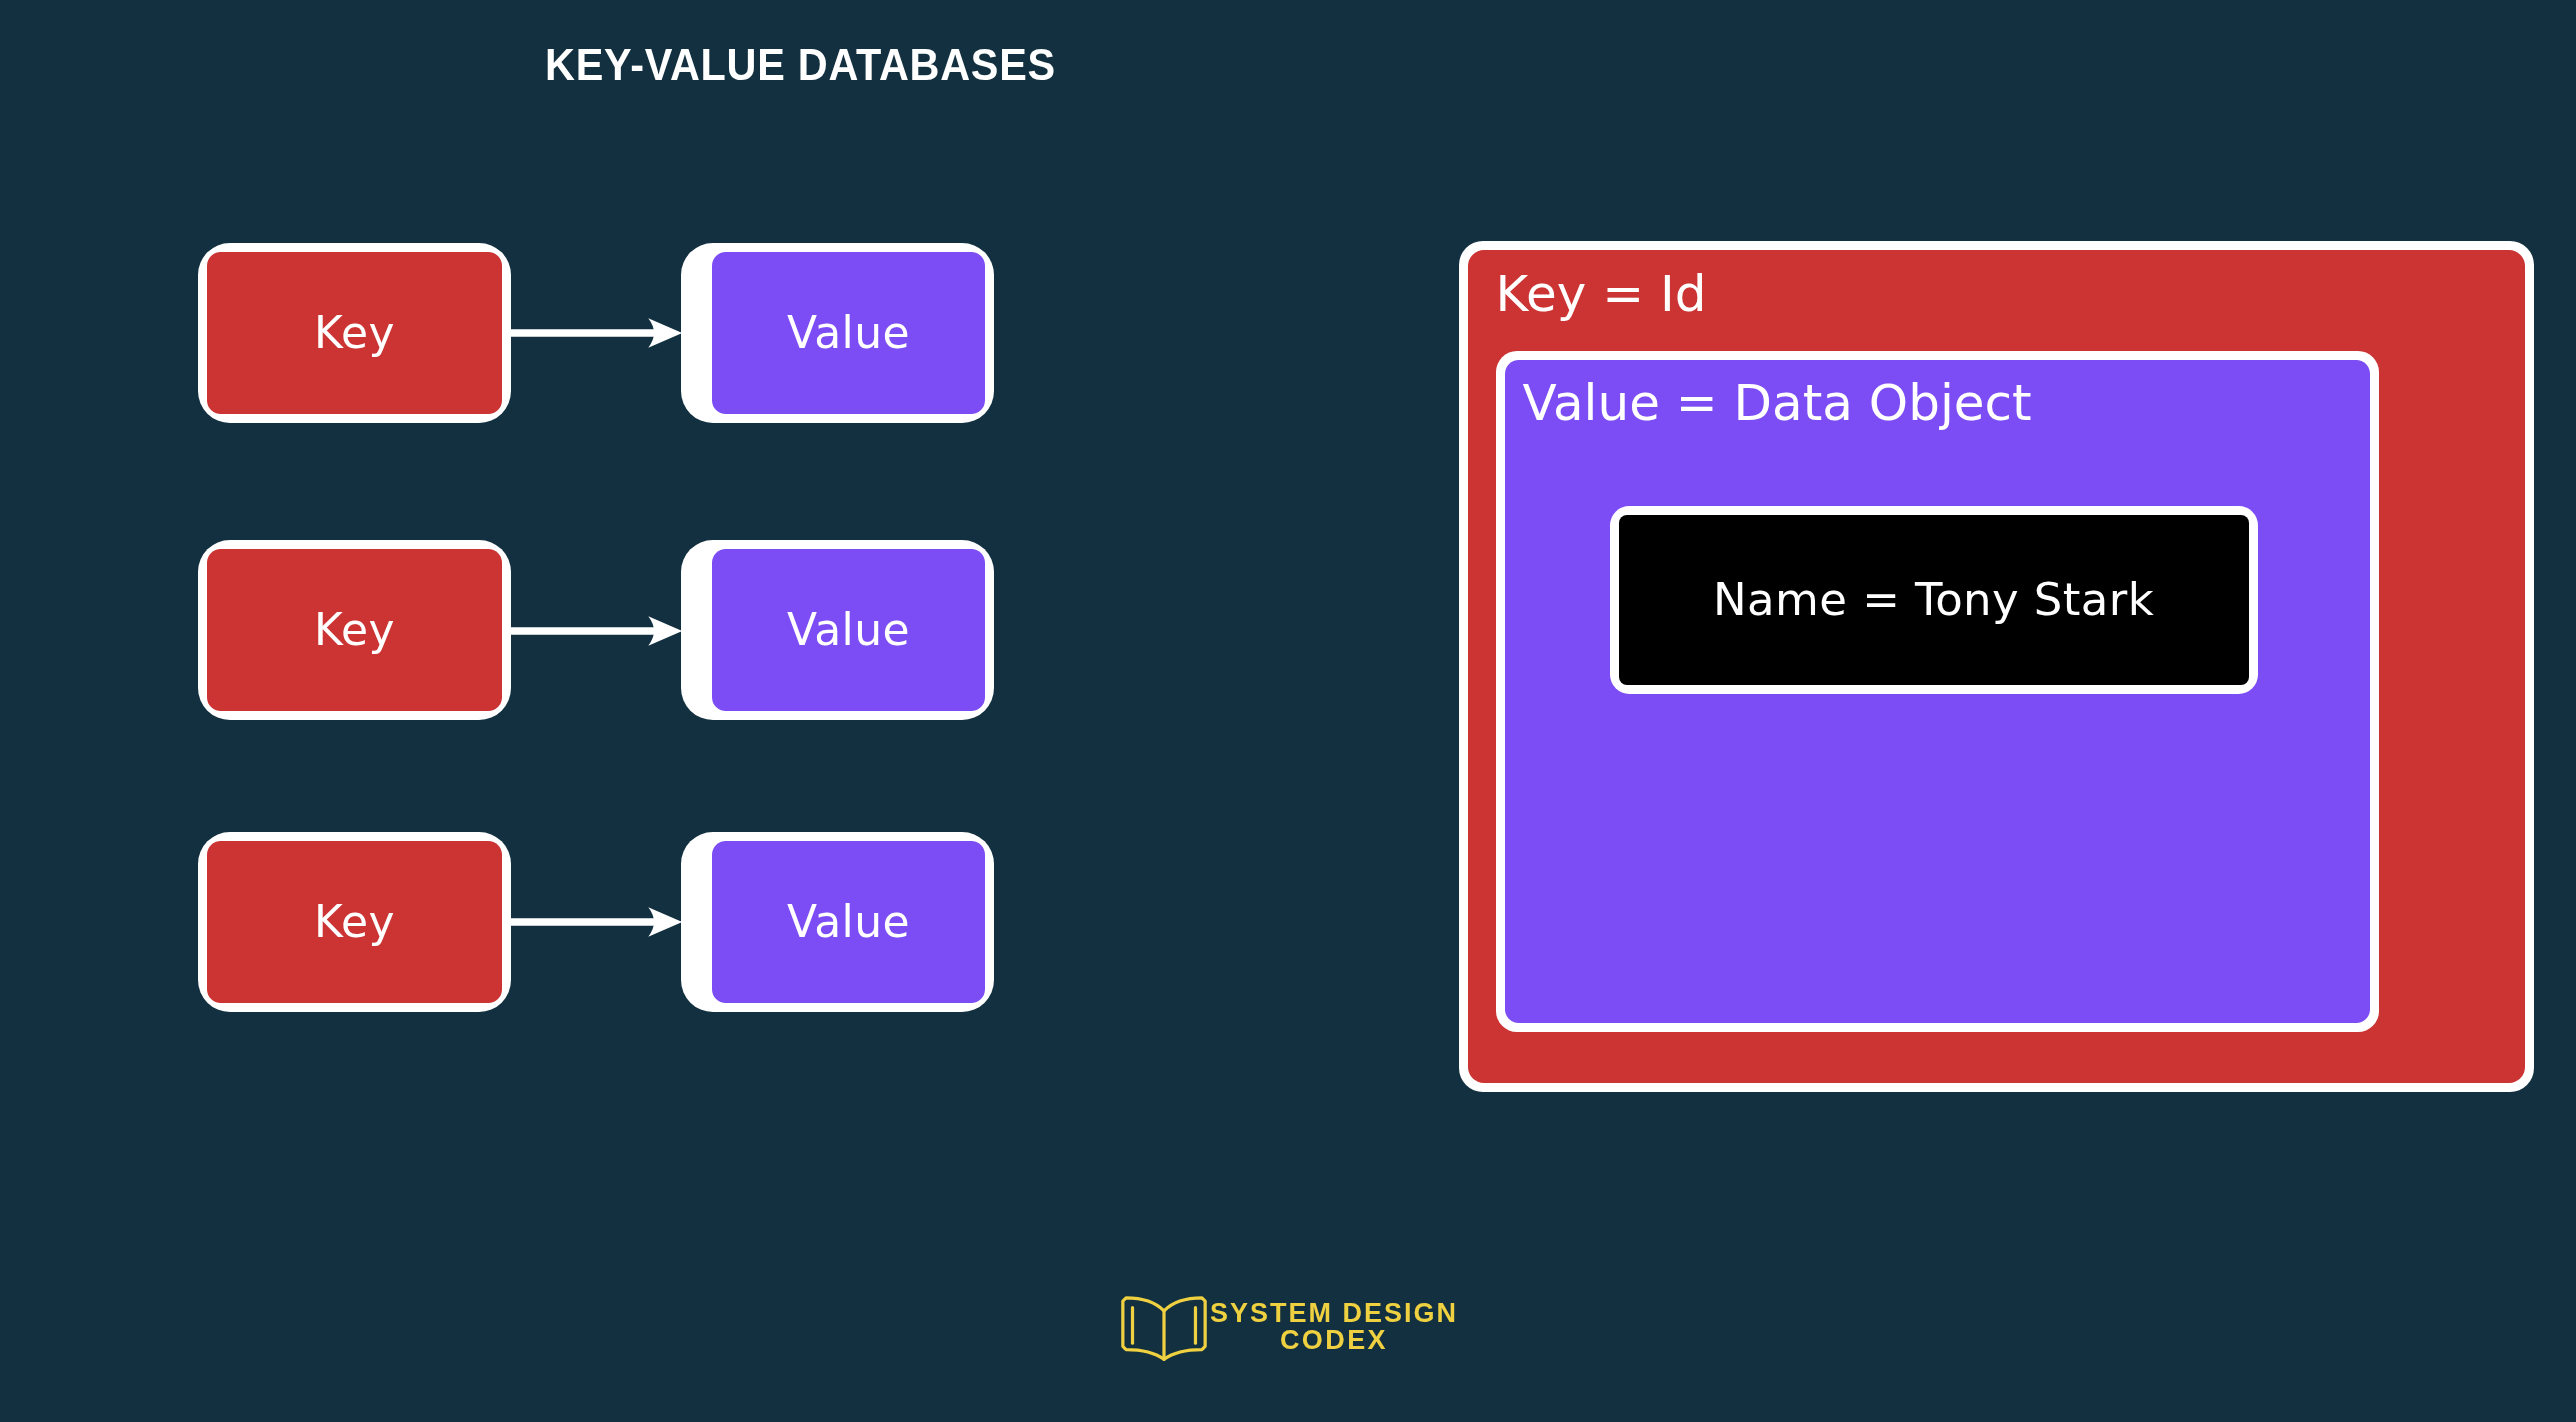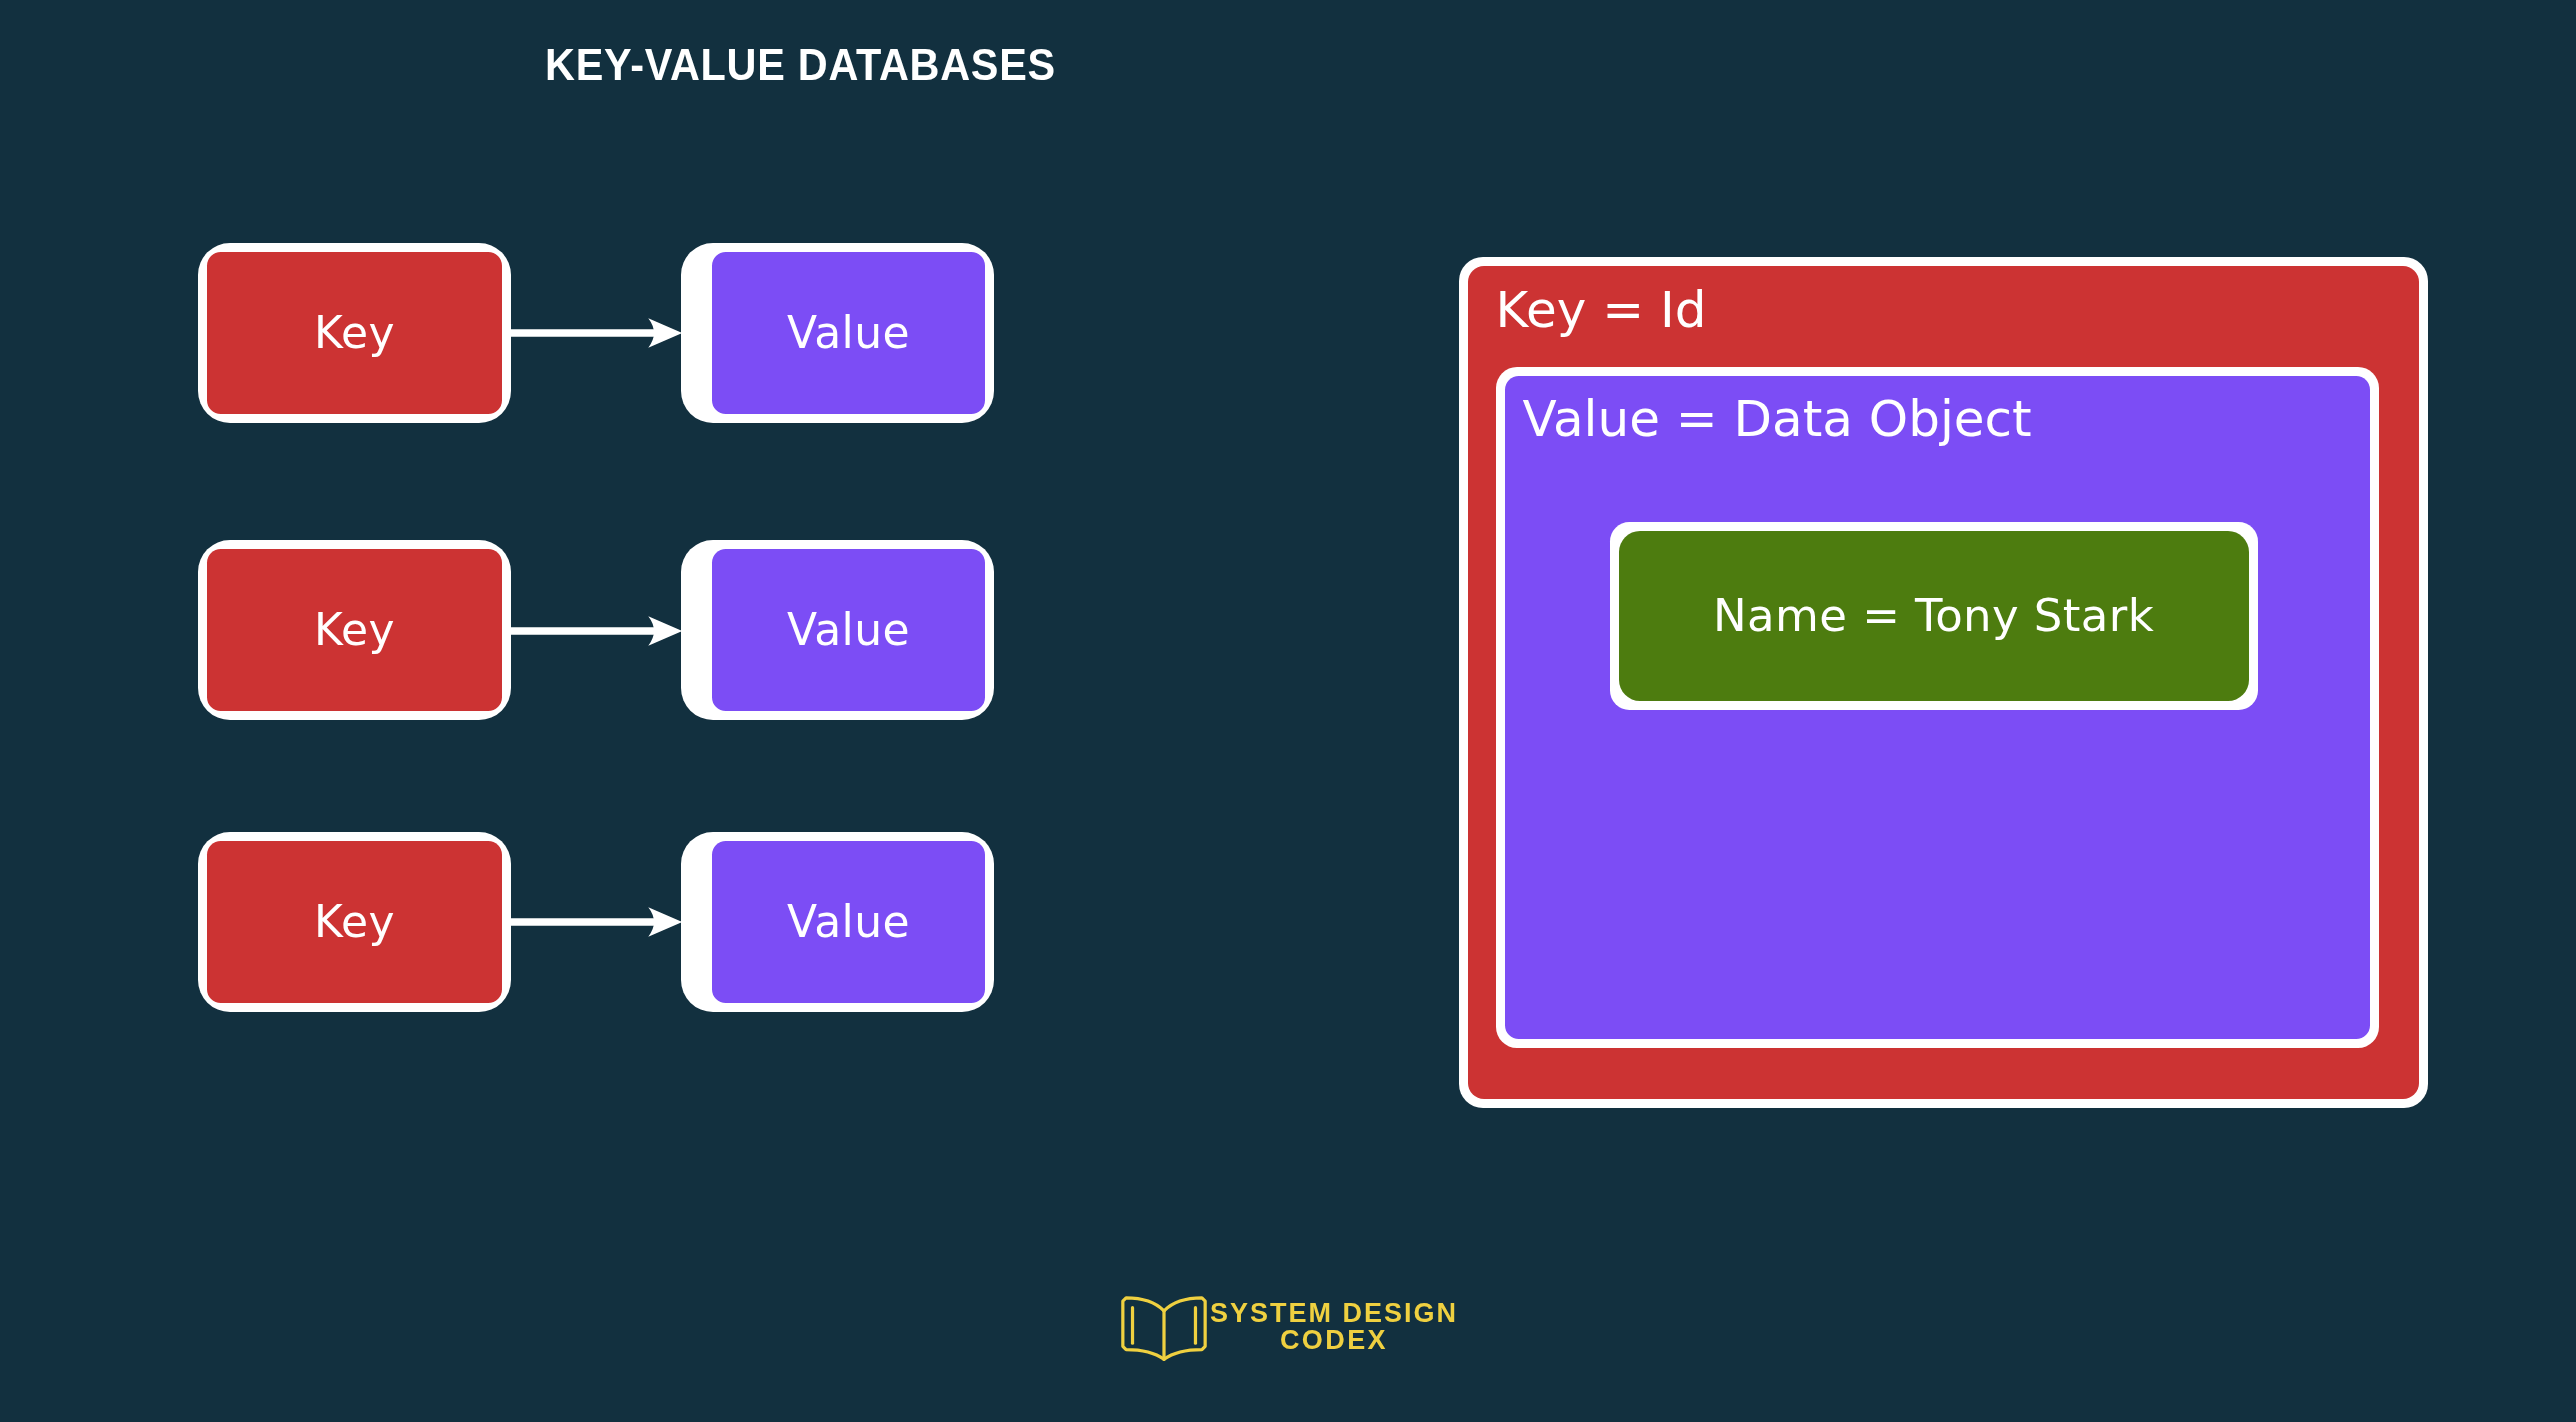--- a/index.html
+++ b/index.html
@@ -190,32 +190,32 @@
     <div class="ring value-box" style="left: 681px; top: 832px; width: 313px; height: 180px; background: rgb(255, 255, 255);">
       <div class="fill purple" style="background: rgb(124, 77, 245);">
         <span class="box-label">Value</span>
       </div>
     </div>
 
   </div>
 
   <div id="nested-panel">
 
-    <div class="ring" style="left: 0px; top: 16px; width: 969px; height: 851px; border-radius: 24px; background: rgb(255, 255, 255);">
+    <div class="ring" style="left: 0px; top: 0px; width: 1075px; height: 851px; border-radius: 24px; background: rgb(255, 255, 255);">
       <div class="fill red nested-fill" style="border-radius: 16px; background: rgb(204, 51, 51);">
 
         <span class="panel-caption" style="left:27.6px; top:19.4px;">Key = Id</span>
 
         <div class="ring" style="left: 27.6px; top: 101px; width: 883px; height: 681px; border-radius: 21px; background: rgb(255, 255, 255);">
           <div class="fill purple nested-fill" style="border-radius: 13.8px; background: rgb(124, 77, 245);">
 
             <span class="panel-caption" style="left:18px; top:18px;">Value = Data Object</span>
 
             <div class="ring" style="left: 105px; top: 146px; width: 648px; height: 188px; border-radius: 19.4px; background: rgb(255, 255, 255);">
-              <div class="fill green" style="border-radius: 21px; background: #4d7c0f;">
+              <div class="fill green" style="border-radius: 8px; background: #000000;">
                 <span class="box-label" style="font-size:45px; padding:0 14.6px;">Name = Tony Stark</span>
               </div>
             </div>
 
 
           </div>
         </div>
 
       </div>
     </div>

